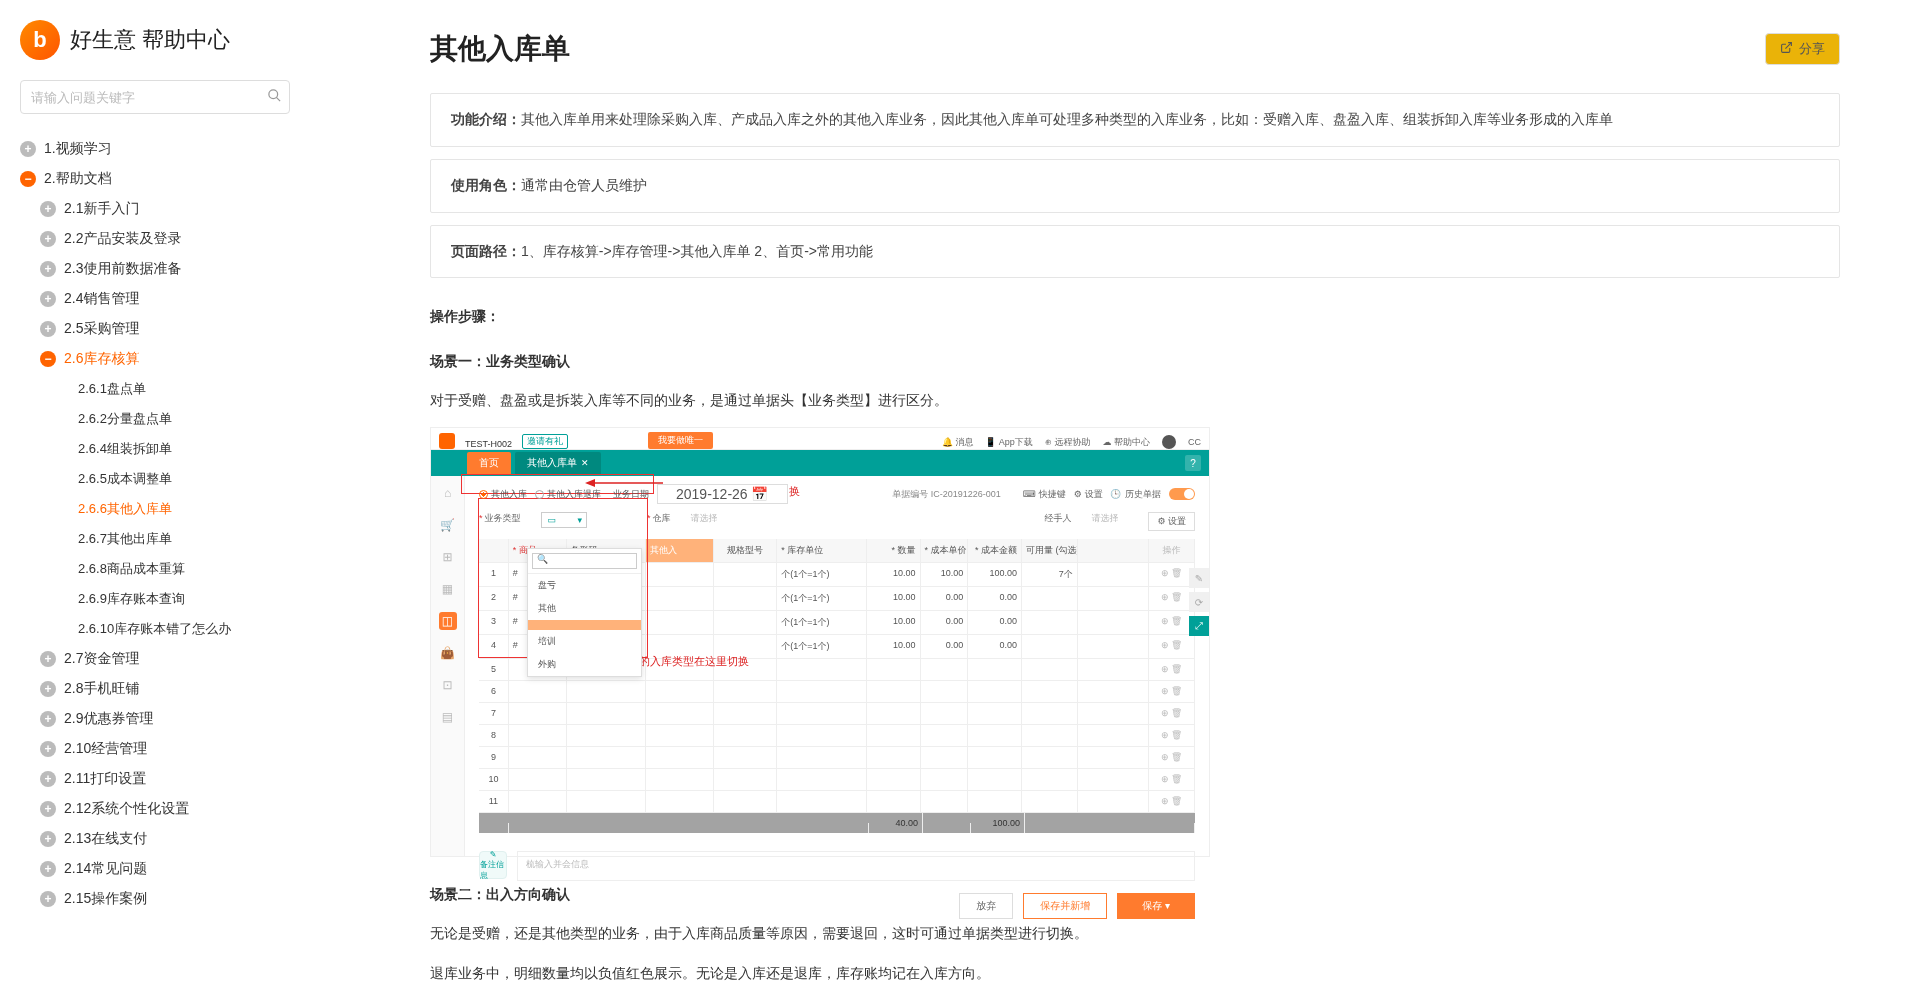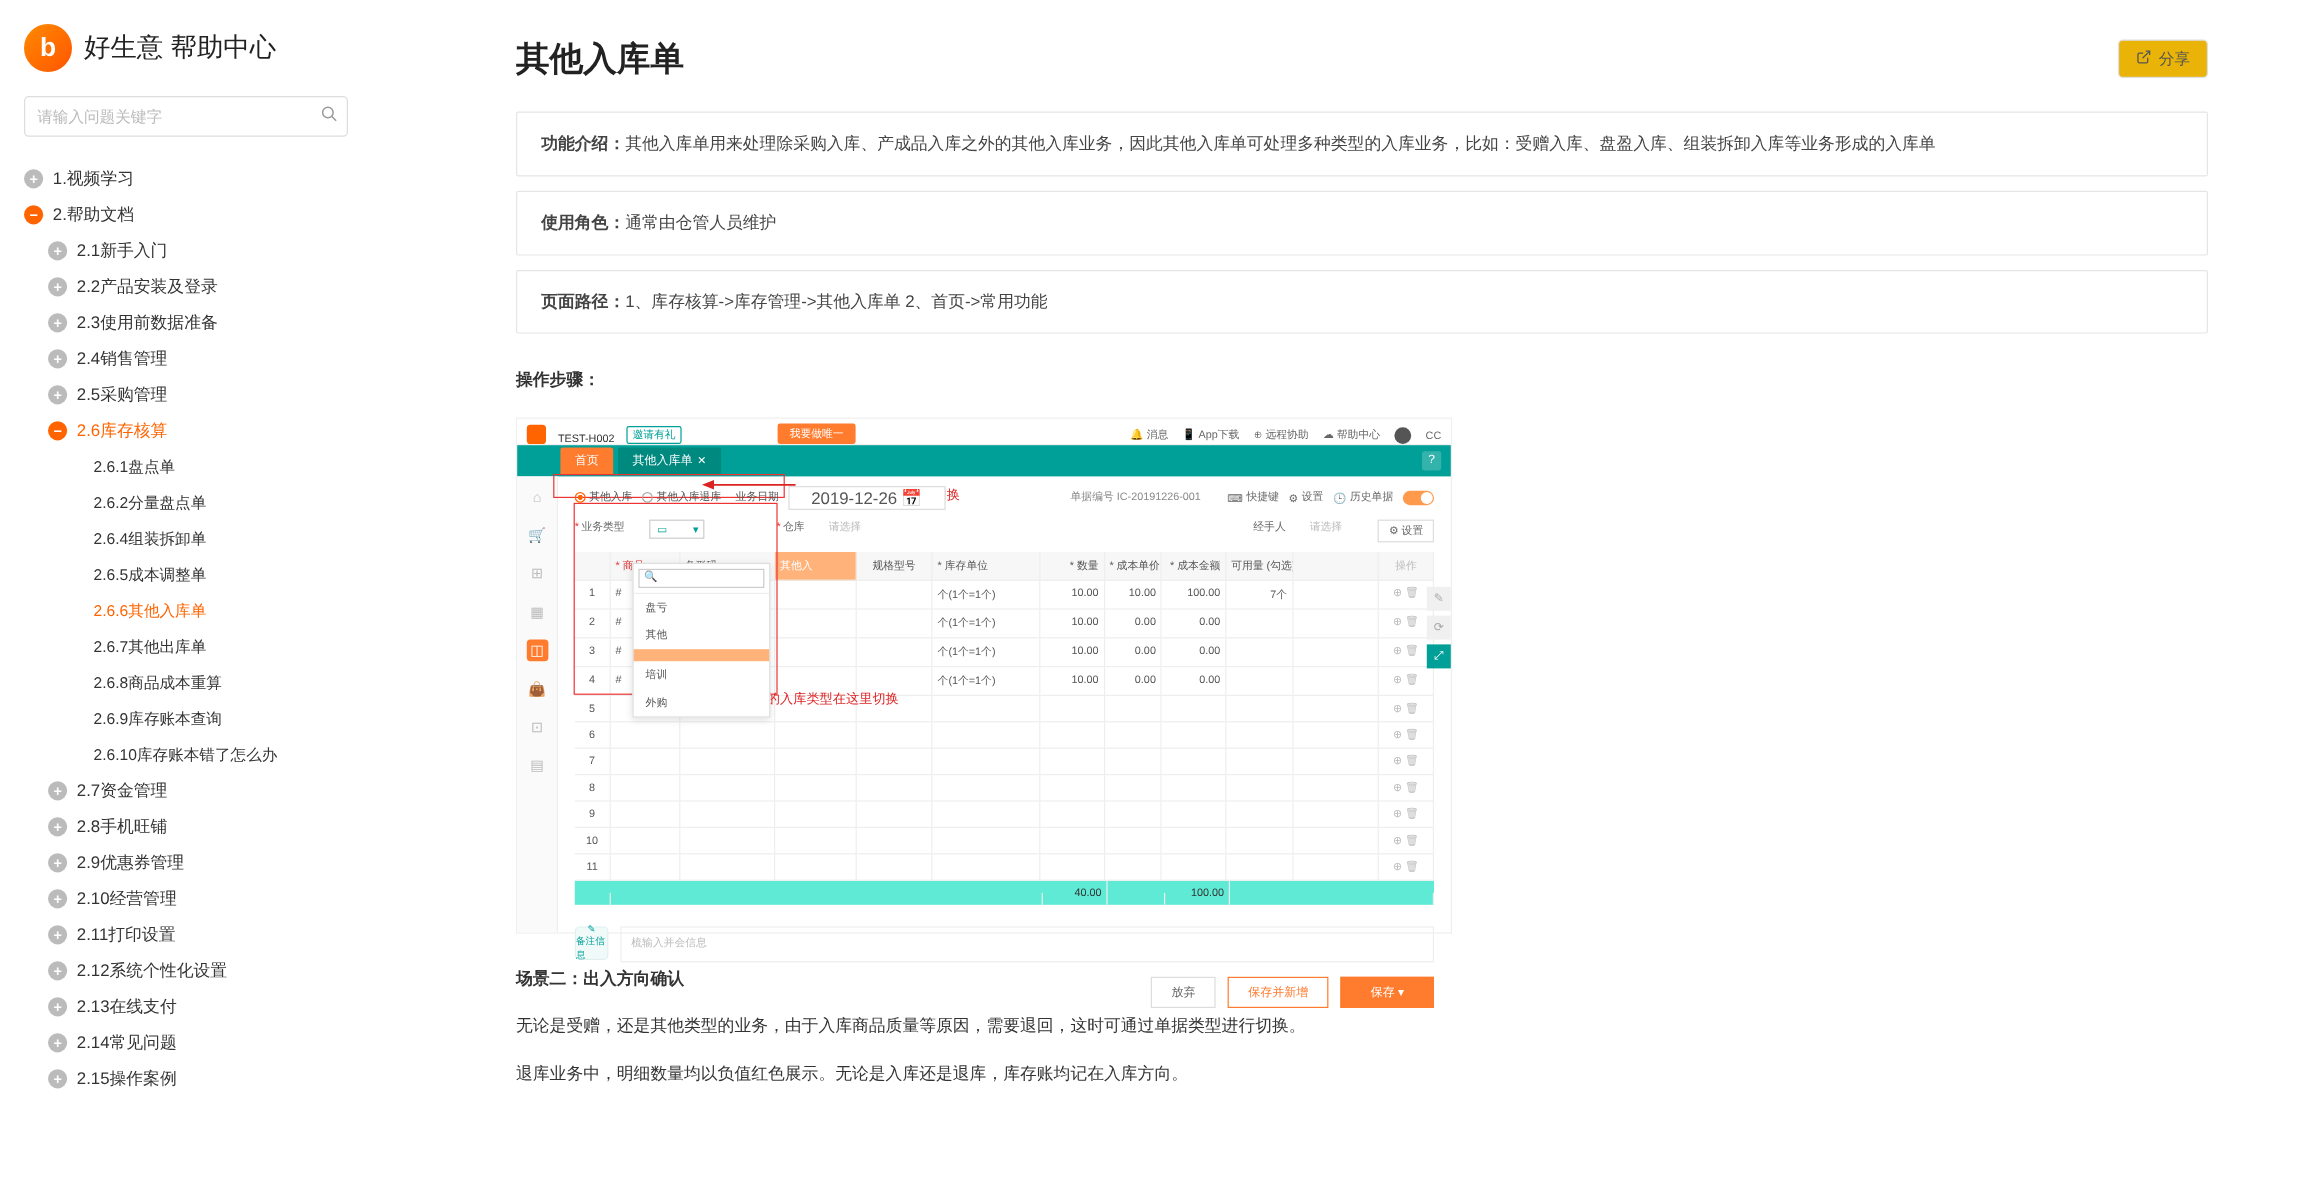--- a/index.html
+++ b/index.html
@@ -68,21 +68,21 @@
 .ss-dropdown .dd-search { border-bottom:1px solid #eee; padding:4px; }
 .ss-dropdown .dd-search .inp { border:1px solid #ccc; width:100%; height:16px; font-size:9px; padding:0 4px; }
 .ss-dropdown .dd-item { padding:5px 10px; font-size:9px; color:#555; }
 .ss-dropdown .dd-item.sel { background:#ffb27a; color:#fff; }
 .ss-table { margin-top:6px; }
 .ss-th { display:flex; background:#f7f7f7; font-size:9px; color:#555; }
 .ss-th>div, .ss-tr>div { padding:5px 4px; border-right:1px solid #eee; border-bottom:1px solid #eee; overflow:hidden; white-space:nowrap; }
 .col-idx{width:30px;text-align:center;} .col-a{width:58px;} .col-b{width:80px;} .col-c{width:68px;} .col-d{width:64px;text-align:center;} .col-e{width:90px;} .col-f{width:54px;text-align:right;} .col-g{width:48px;text-align:right;} .col-h{width:54px;text-align:right;} .col-i{width:56px;text-align:right;} .col-j{width:72px;} .col-op{width:46px;text-align:center;color:#bbb;}
 .ss-tr { display:flex; font-size:9px; color:#555; }
 .ss-tr.empty>div { height:22px; }
-.ss-sum { display:flex; font-size:9px; background:#5eead4;align-items:flex-end; }
+.ss-sum { display:flex; font-size:9px; background:#a3a3a3;align-items:flex-end; }
 .ss-sum>div { padding:5px 4px; border-right:1px solid #eee; }
 .ss-remark { margin-top:18px; display:flex; align-items:flex-start; gap:10px; }
 .ss-remark .ric { width:28px; height:28px; border:1px solid #e0f0ef; background:#f0faf9; border-radius:4px; display:flex; flex-direction:column; align-items:center; justify-content:center; color:#00a098; font-size:8px; }
 .ss-remark .rin { flex:1; border:1px solid #eee; height:30px; font-size:9px; color:#bbb; padding:6px 8px; }
 .ss-actions { display:flex; justify-content:flex-end; gap:10px; margin-top:12px; }
 .ss-actions .bt { border:1px solid #ddd; padding:5px 16px; font-size:10px; color:#666; background:#fff; }
 .ss-actions .bt.out-o { border-color:#ff7b2e; color:#ff7b2e; }
 .ss-actions .bt.fill-o { background:#ff7b2e; border-color:#ff7b2e; color:#fff; padding:5px 24px; }
 .ss-rightdock { position:absolute; right:0; top:92px; width:20px; display:flex; flex-direction:column; gap:4px; }
 .ss-rightdock .d { width:20px; height:20px; background:#f0f0f0; color:#aaa; font-size:10px; display:flex; align-items:center; justify-content:center; }
@@ -225,20 +225,22 @@
     </div>
     <div class="info-box">
       <span class="label">使用角色：</span><span>通常由仓管人员维护</span>
     </div>
     <div class="info-box">
       <span class="label">页面路径：</span><span>1、库存核算-&gt;库存管理-&gt;其他入库单 2、首页-&gt;常用功能</span>
     </div>
 
     <div class="steps">
       <p class="step-label">操作步骤：</p>
+      <p class="scene-title">场景一：业务类型确认</p>
+      <p>对于受赠、盘盈或是拆装入库等不同的业务，是通过单据头【业务类型】进行区分。</p>
 
       <div class="screenshot">
         <div class="ss-topbar">
           <div class="ss-logo"></div>
           <span class="tt">TEST-H002</span>
           <span class="tt" style="color:#00a098;border:1px solid #00a098;padding:0 4px;border-radius:2px;">邀请有礼</span>
           <span class="orange-btn">我要做唯一</span>
           <div class="ss-top-right">
             <span>🔔 <span>消息</span></span>
             <span>📱 <span>App下载</span></span>

